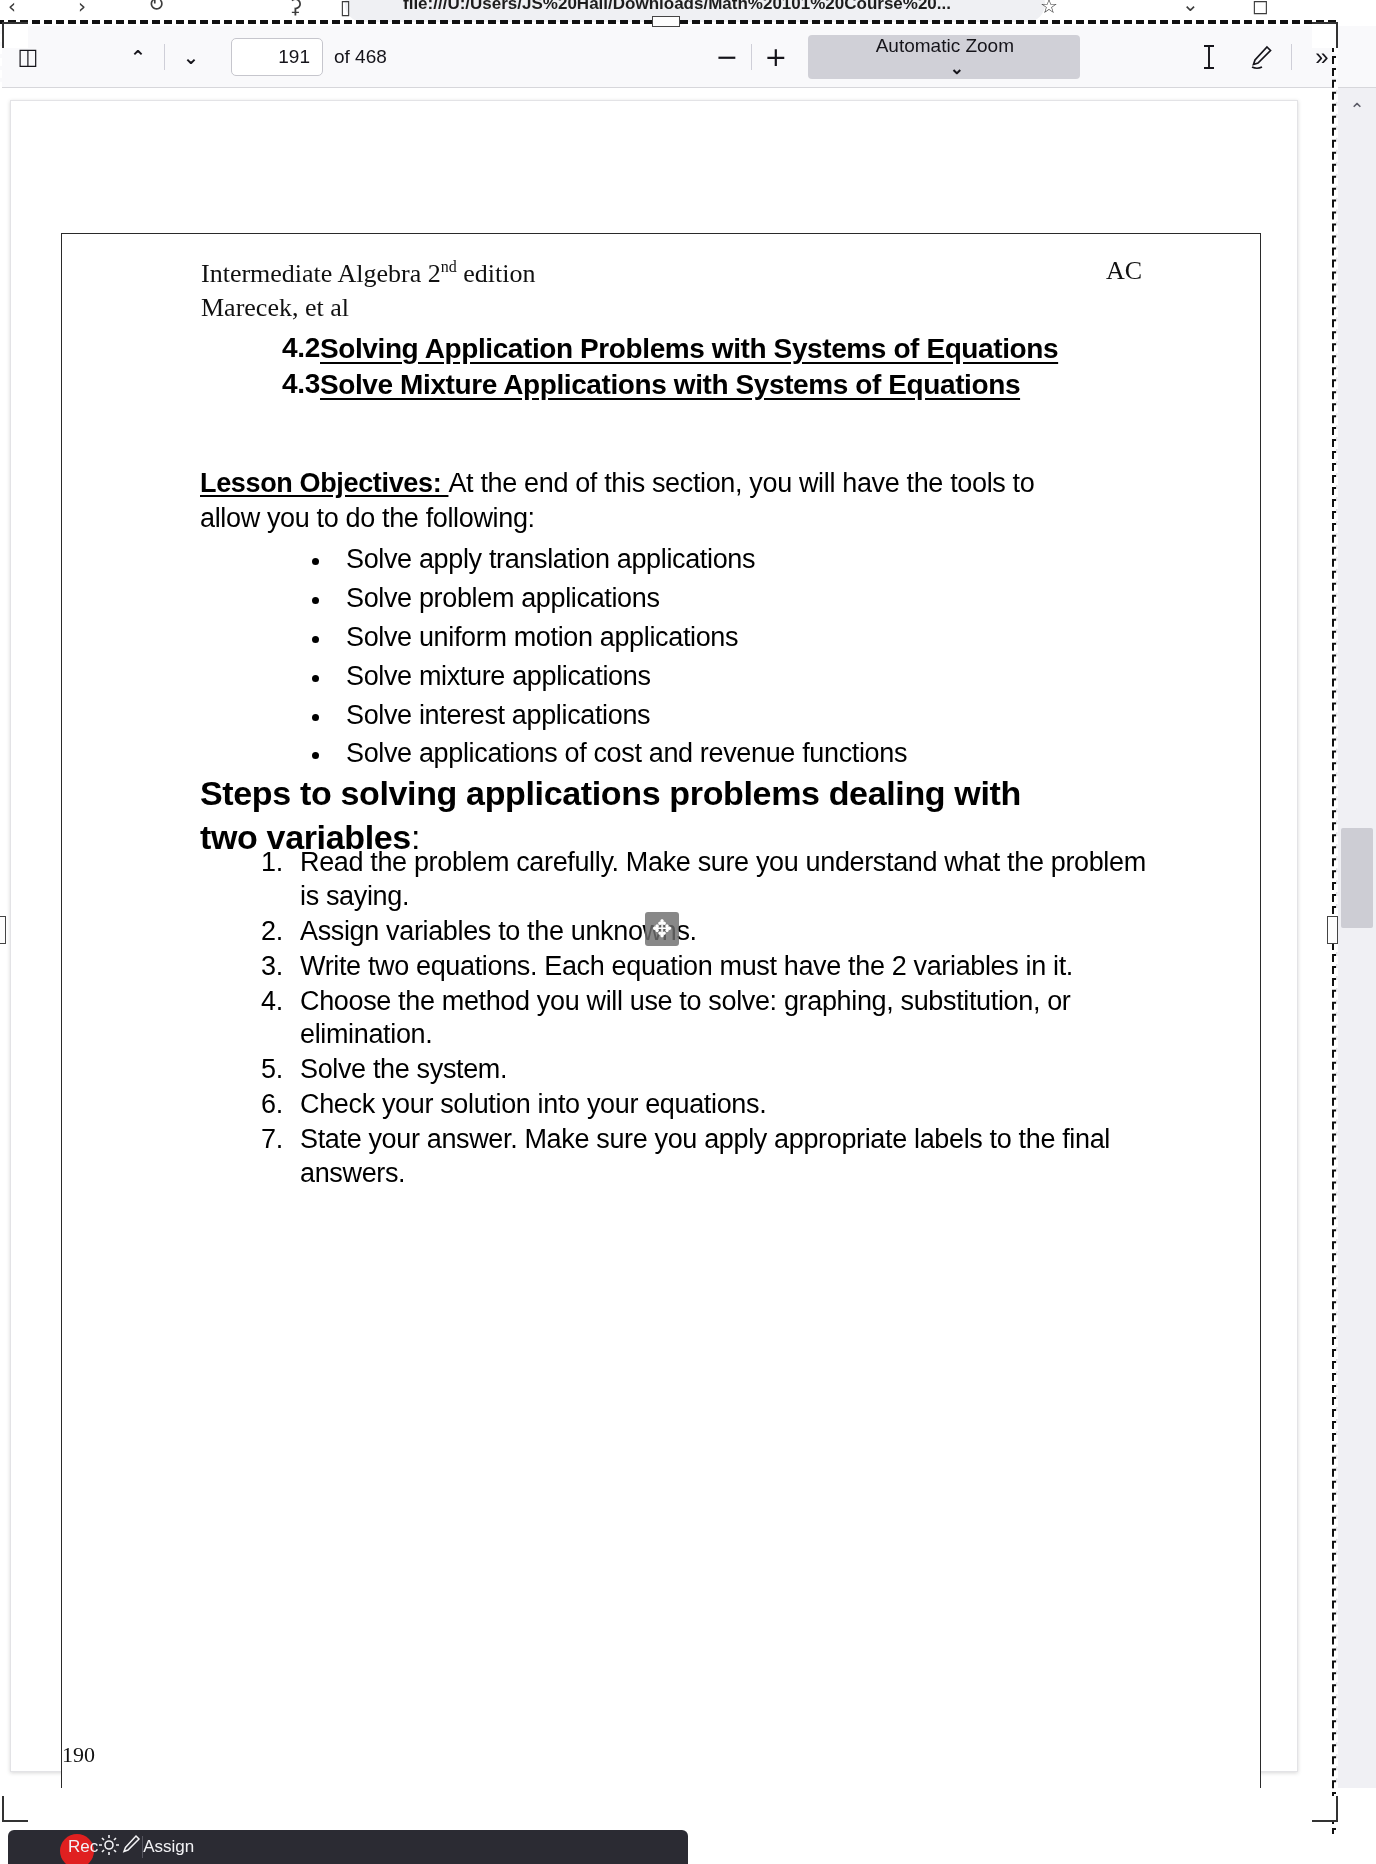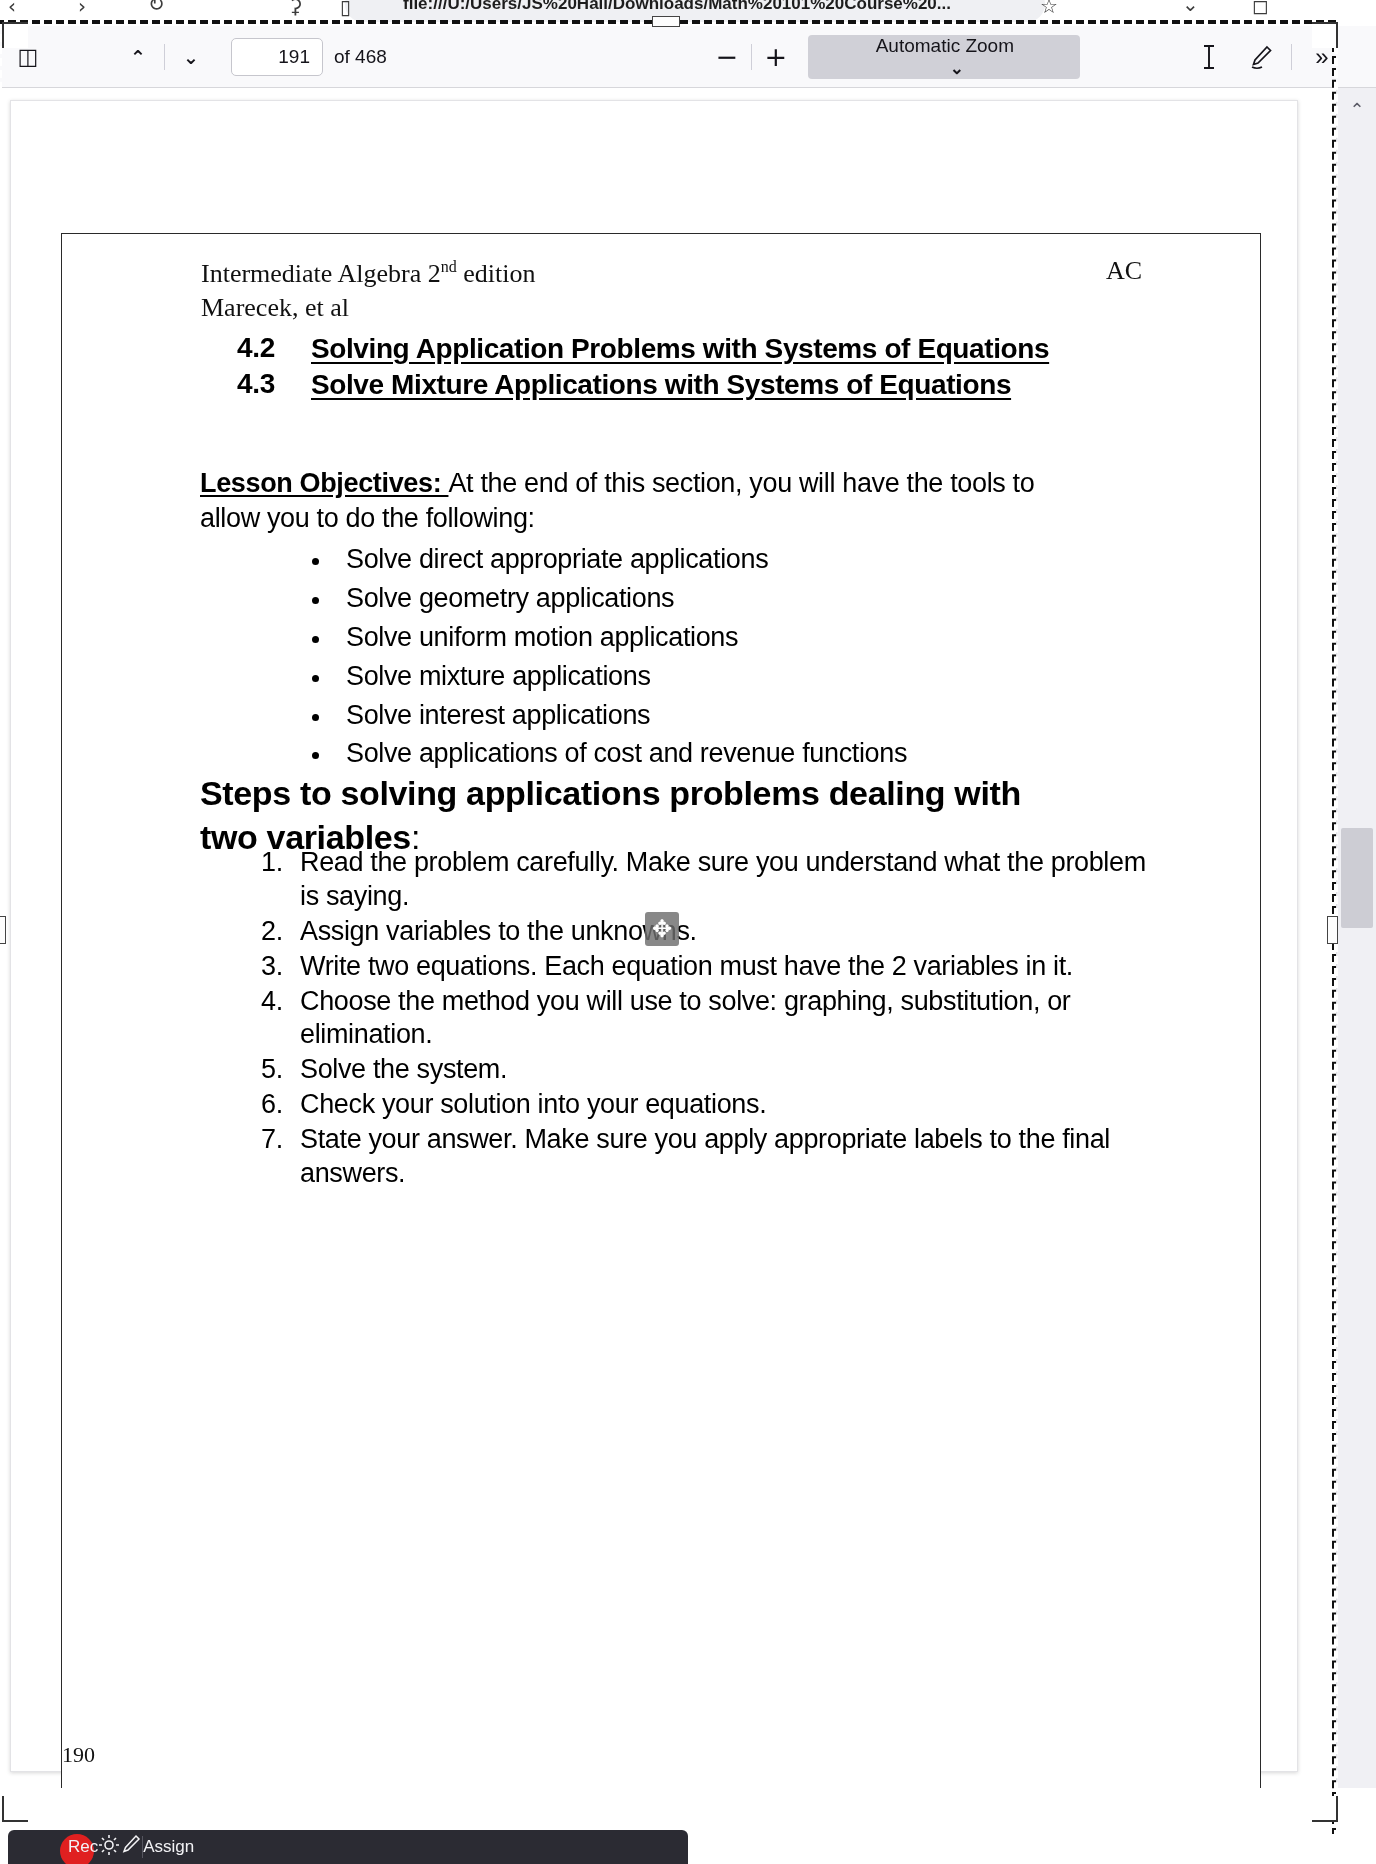--- a/index.html
+++ b/index.html
@@ -111,21 +111,21 @@
     font-family: "Liberation Serif", serif;
     font-size: 26px; color:#111; line-height: 1.32;
   }
   .doc-head sup { font-size: 16px; vertical-align: super; }
   .doc-head-right {
     position:absolute; right: 118px; top: 22px;
     font-family: "Liberation Serif", serif;
     font-size: 26px; color:#111;
   }
 
-  .sec-block { position:absolute; left: 175px; top: 98px; width: 900px; }
+  .sec-block { position:absolute; left: 184px; top: 98px; width: 900px; text-align: right; }
   .sec-row { display:flex; align-items:flex-start; margin-bottom: 2px; }
   .sec-num {
     width: 74px; flex: 0 0 74px;
     font-size: 28px; font-weight: bold; color:#000;
     font-family: "Liberation Sans", sans-serif;
     letter-spacing: -.3px;
   }
   .sec-title {
     font-size: 28px; font-weight: bold; color:#000;
     font-family: "Liberation Sans", sans-serif;
@@ -324,22 +324,22 @@
               <div class="sec-num">4.3</div>
               <div class="sec-title">Solve Mixture Applications with Systems of Equations</div>
             </div>
           </div>
 
           <div class="objectives">
             <b>Lesson Objectives: </b><span> At the end of this section, you will have the tools to allow you to do the following:</span>
           </div>
 
           <ul class="obj-list">
-            <li>Solve direct appropriate applications</li>
-            <li>Solve geometry applications</li>
+            <li>Solve apply translation applications</li>
+            <li>Solve problem applications</li>
             <li>Solve uniform motion applications</li>
             <li>Solve mixture applications</li>
             <li>Solve interest applications</li>
             <li>Solve applications of cost and revenue functions</li>
           </ul>
 
           <div class="steps-head">
             <span>Steps to solving applications problems dealing with two variables</span><span class="nb">:</span>
           </div>
 

